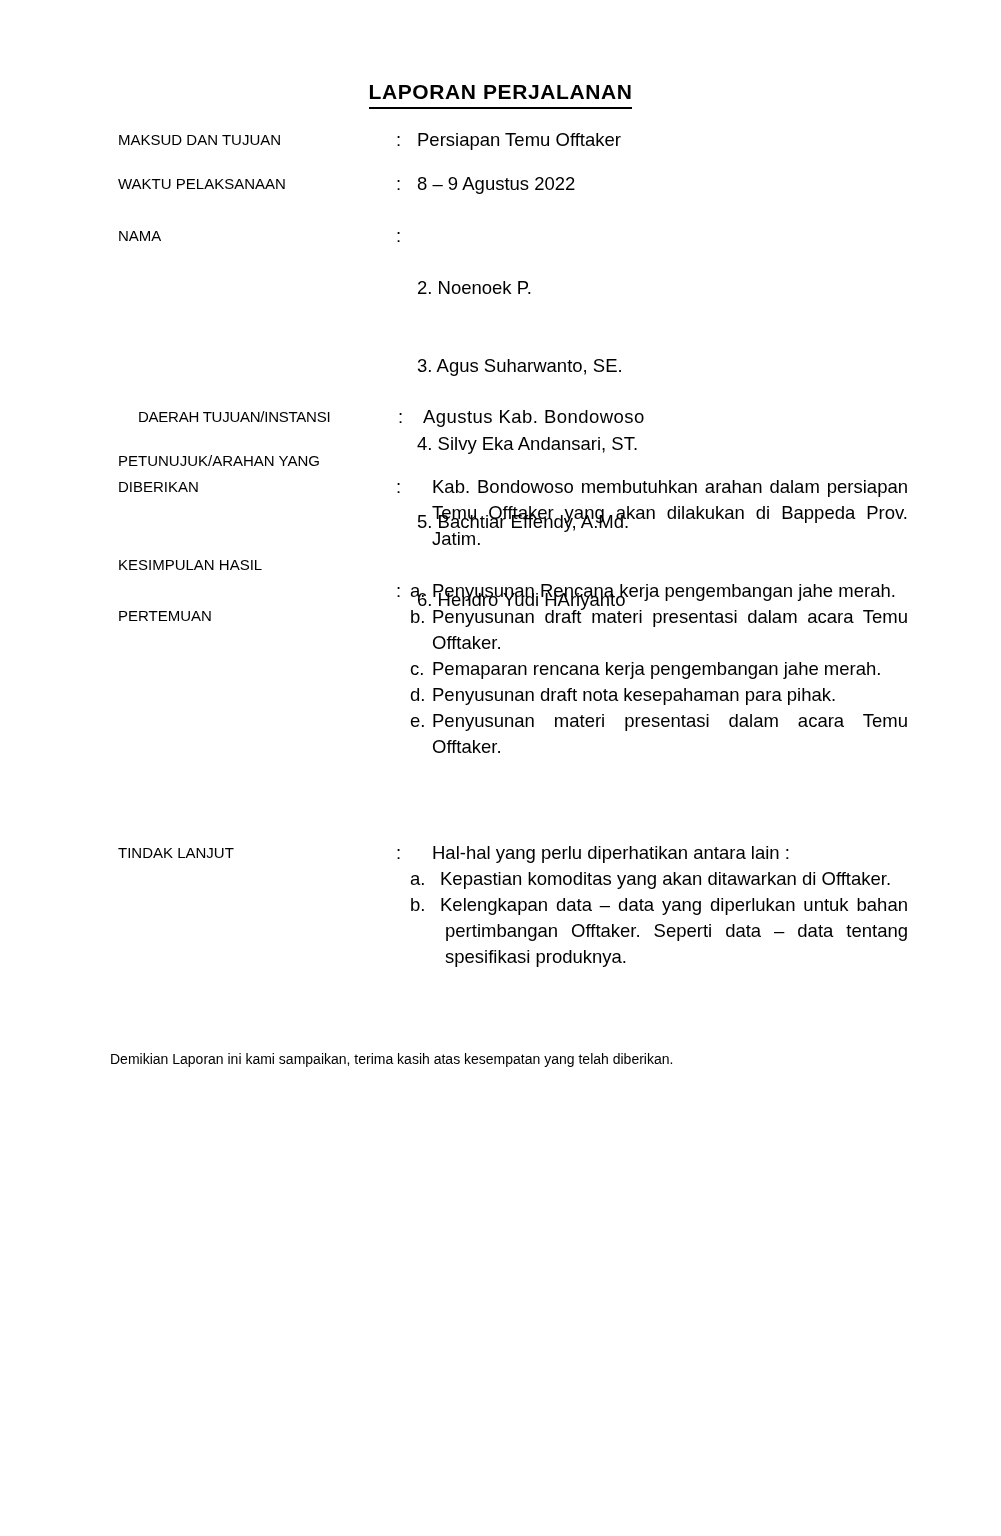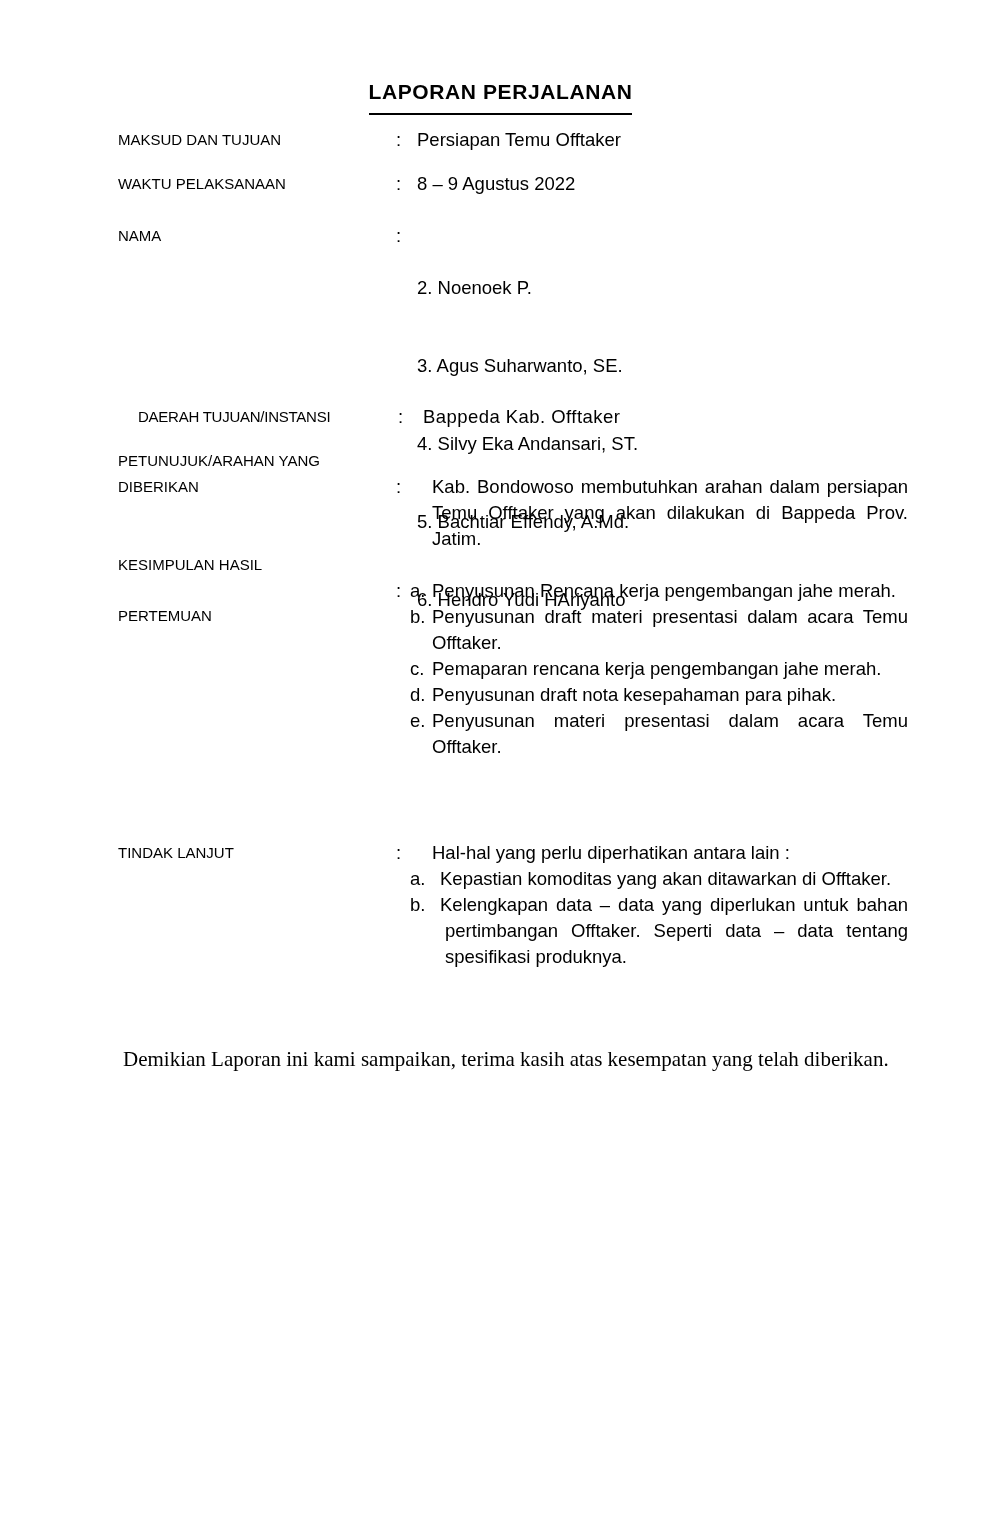--- a/index.html
+++ b/index.html
@@ -30,21 +30,21 @@
     left: 0;
     top: 80px;
     width: 1001px;
     text-align: center;
     font-size: 21px;
     font-weight: bold;
     letter-spacing: 0.6px;
   }
   .doc-title .title-inner {
     border-bottom: 2px solid #000;
-    padding-bottom: 9px;
+    padding-bottom: 3px;
     display: inline-block;
   }
 
   
   .row {
     position: absolute;
     left: 118px;
     width: 790px;
   }
   .label {
@@ -124,28 +124,27 @@
   }
   .list-tindak li {
     padding-left: 35px;
     text-indent: -5px;
   }
   .list-tindak li .marker { text-indent: 0; }
 
   
   .closing {
     position: absolute;
-    left: 123px;
+    left: 110px;
     width: 790px;
-    font-size: 21px;
+    font-size: 14px;
     line-height: 26px;
     text-align: justify;
     text-justify: inter-word;
     text-align-last: left;
-    font-family: Liberation Serif, serif;
   }
 
   
   .tracked { letter-spacing: 0.45px; }
 
   .names {
     position: absolute;
     left: 299px;
     margin: 0;
     padding: 0;
@@ -184,21 +183,21 @@
       <li>3. Agus Suharwanto, SE.</li>
       <li>4. Silvy Eka Andansari, ST.</li>
       <li>5. Bachtiar Effendy, A.Md.</li>
       <li>6. Hendro Yudi HAriyanto</li>
     </ul>
   </div>
 
   <div class="row" style="top:404px;">
     <div class="label narrowed">DAERAH TUJUAN/INSTANSI</div>
     <div class="colon" style="left:280px;">:</div>
-    <div class="value tracked" style="left:305px;">Bappeda Kab. Offtaker</div>
+    <div class="value tracked" style="left:305px;">Agustus Kab. Bondowoso</div>
   </div>
 
   <div class="row" style="top:448px;">
     <div class="label">PETUNUJUK/ARAHAN YANG</div>
     <div class="label" style="top:26px;">DIBERIKAN</div>
     <div class="colon" style="top:26px;">:</div>
     <div class="para" style="top:26px;">Kab. Bondowoso membutuhkan arahan dalam persiapan Temu Offtaker yang akan dilakukan di Bappeda Prov. Jatim.</div>
   </div>
 
   <div class="row" style="top:552px;">

